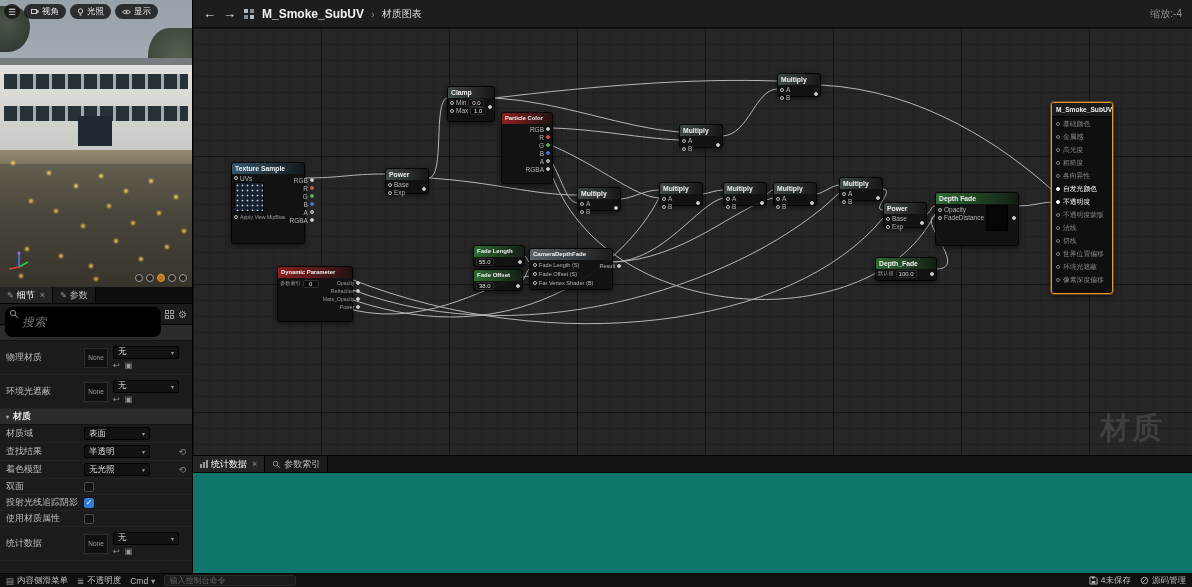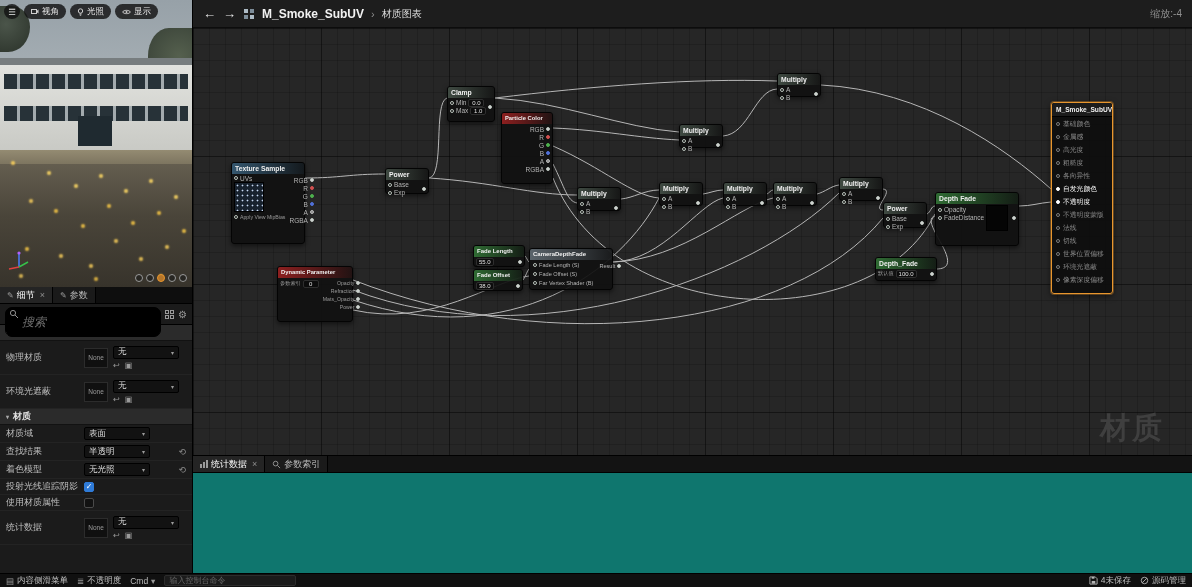--- a/index.html
+++ b/index.html
@@ -274,20 +274,24 @@
 
       <div class="prow">
         <span class="plabel">着色模型</span>
         <span class="dd">
             <span>无光照</span>
             <span class="dchev">▾</span>
           </span>
         <span class="reseticn">⟲</span>
       </div>
 
+      <div class="prow" style="min-height:16px">
+        <span class="plabel">双面</span>
+        <span class="cb"></span>
+      </div>
 
       <div class="prow" style="min-height:16px">
         <span class="plabel">投射光线追踪阴影</span>
         <span class="cb checked">
             <span>✓</span>
           </span>
       </div>
 
       <div class="prow" style="min-height:16px">
         <span class="plabel">使用材质属性</span>

